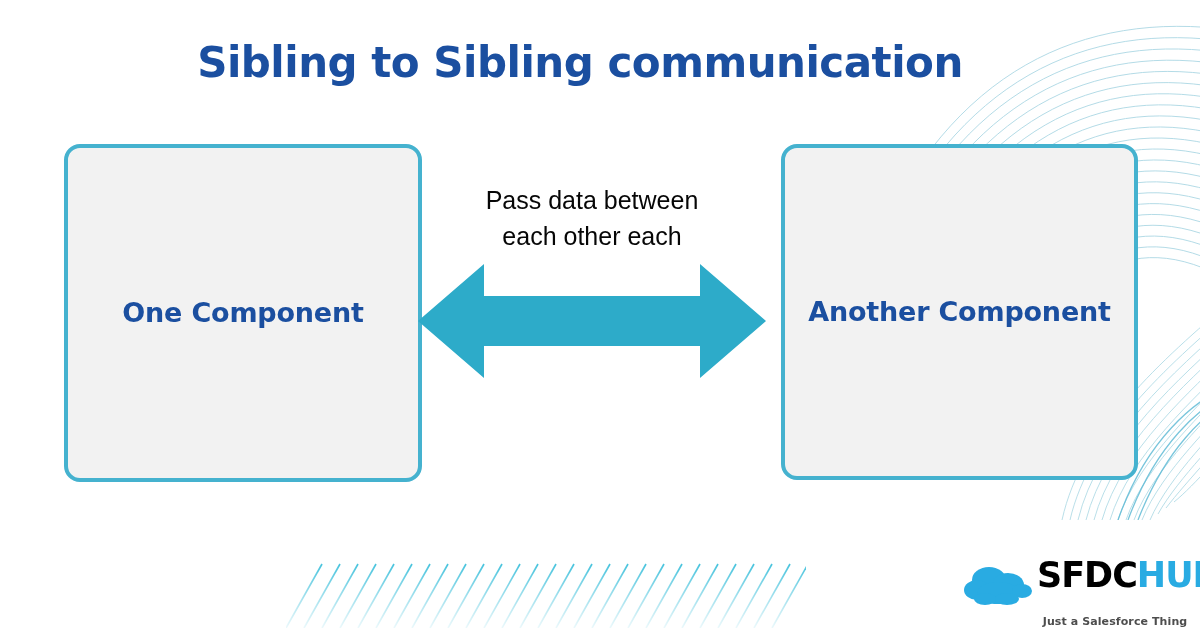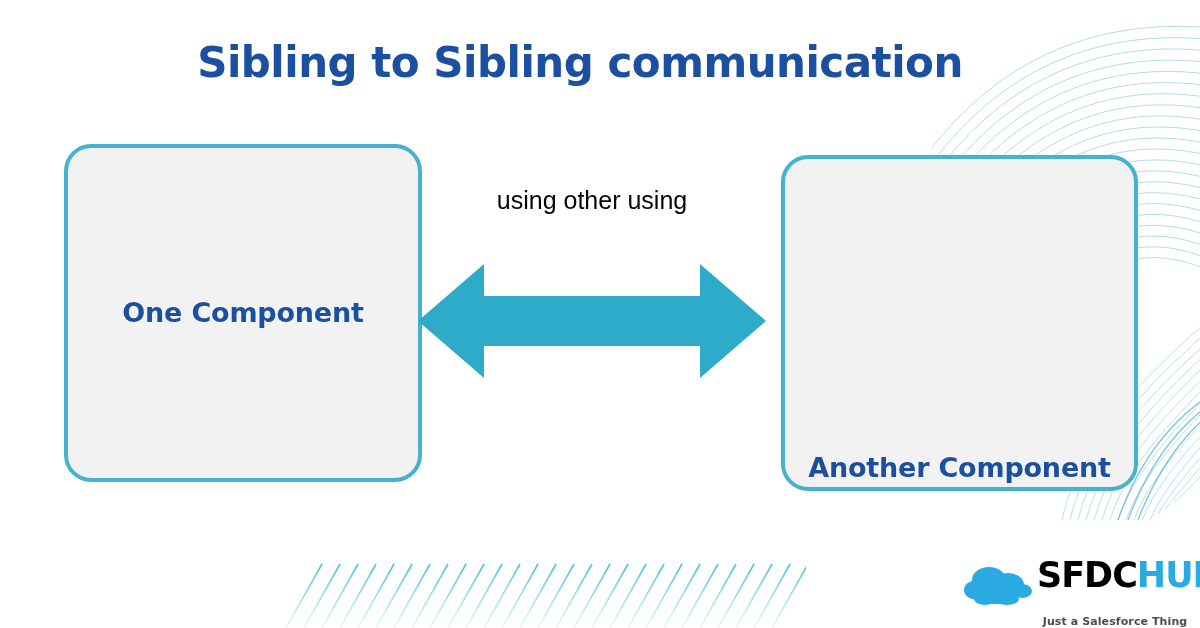--- a/index.html
+++ b/index.html
@@ -51,28 +51,28 @@
     letter-spacing: -0.5px;
     color: #1b4fa0;
     white-space: nowrap;
   }
 
   
   .comp-box {
     position: absolute;
     background: #f2f2f2;
     border: 4px solid #45b2cf;
-    border-radius: 27px;
+    border-radius: 16px;
     box-sizing: border-box;
     display: flex;
     align-items: center;
     justify-content: center;
   }
   #box-left  { left: 64px;  top: 144px; width: 358px; height: 338px; }
-  #box-right { left: 781px; top: 155px; width: 357px; height: 336px; align-items: flex-end; }
+  #box-right { left: 781px; top: 144px; width: 357px; height: 336px; }
 
   .comp-label {
     font-family: "DejaVu Sans", sans-serif;
     font-size: 27px;
     font-weight: bold;
     color: #1b4fa0;
     text-align: center;
     line-height: 1.42;
     letter-spacing: -0.2px;
     padding: 0 12px;
@@ -249,21 +249,22 @@
       <span>Another</span>
       <span>Component</span>
     </div>
   </div>
 
   <svg class="arrow-wrap" viewBox="0 0 348 118" preserveAspectRatio="none" aria-hidden="true">
     <polygon points="0,59 66,2 66,34 282,34 282,2 348,59 282,116 282,84 66,84 66,116" fill="#2dabc9"></polygon>
   </svg>
 
   <div class="caption">
-    <span>using other using</span>
+    <span>Pass data between</span>
+    <span>each other each</span>
   </div>
 
   <div class="logo">
     <svg class="logo-cloud" viewBox="0 0 72 46" aria-hidden="true">
       <g fill="#29abe2">
         <ellipse cx="26" cy="18" rx="17" ry="13"></ellipse>
         <ellipse cx="45" cy="23" rx="16" ry="12"></ellipse>
         <ellipse cx="14" cy="28" rx="13" ry="10"></ellipse>
         <ellipse cx="35" cy="31" rx="21" ry="11"></ellipse>
         <ellipse cx="59" cy="29" rx="10" ry="7"></ellipse>

